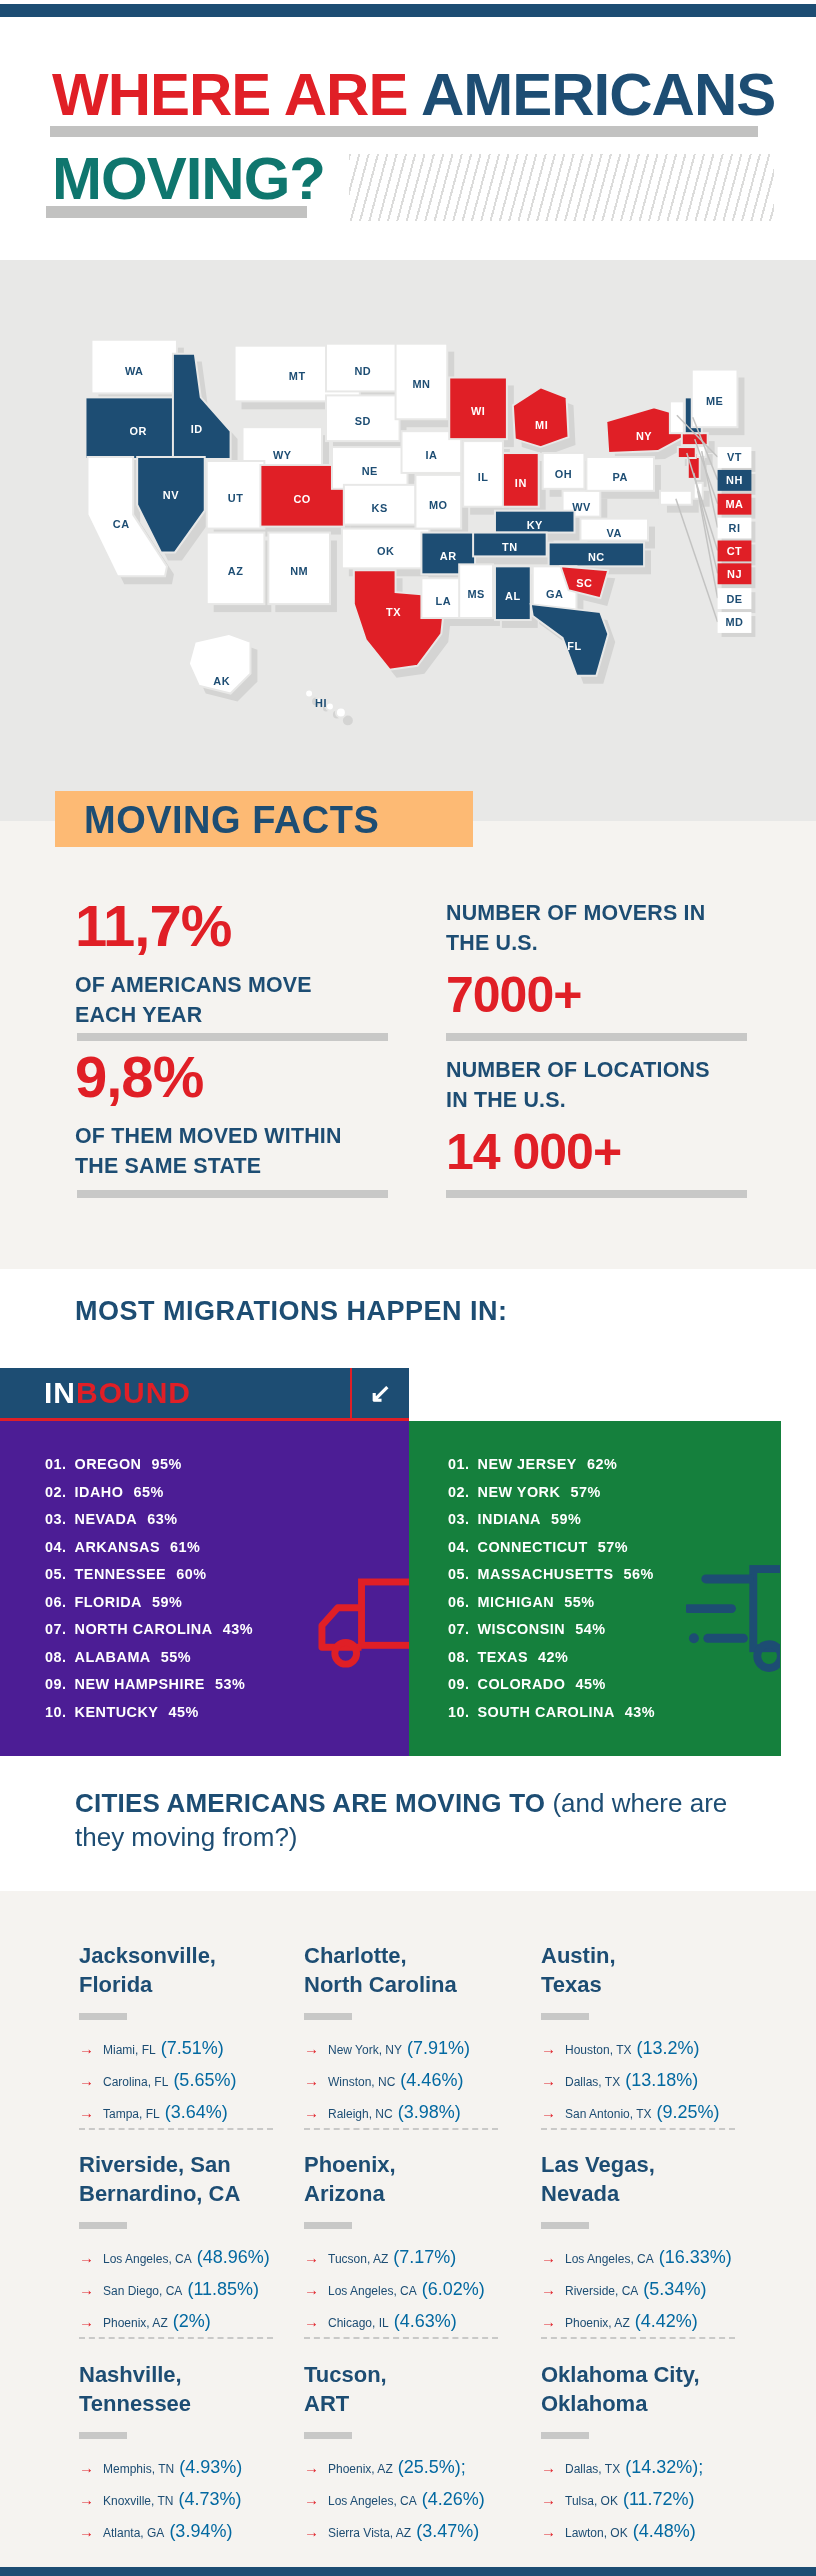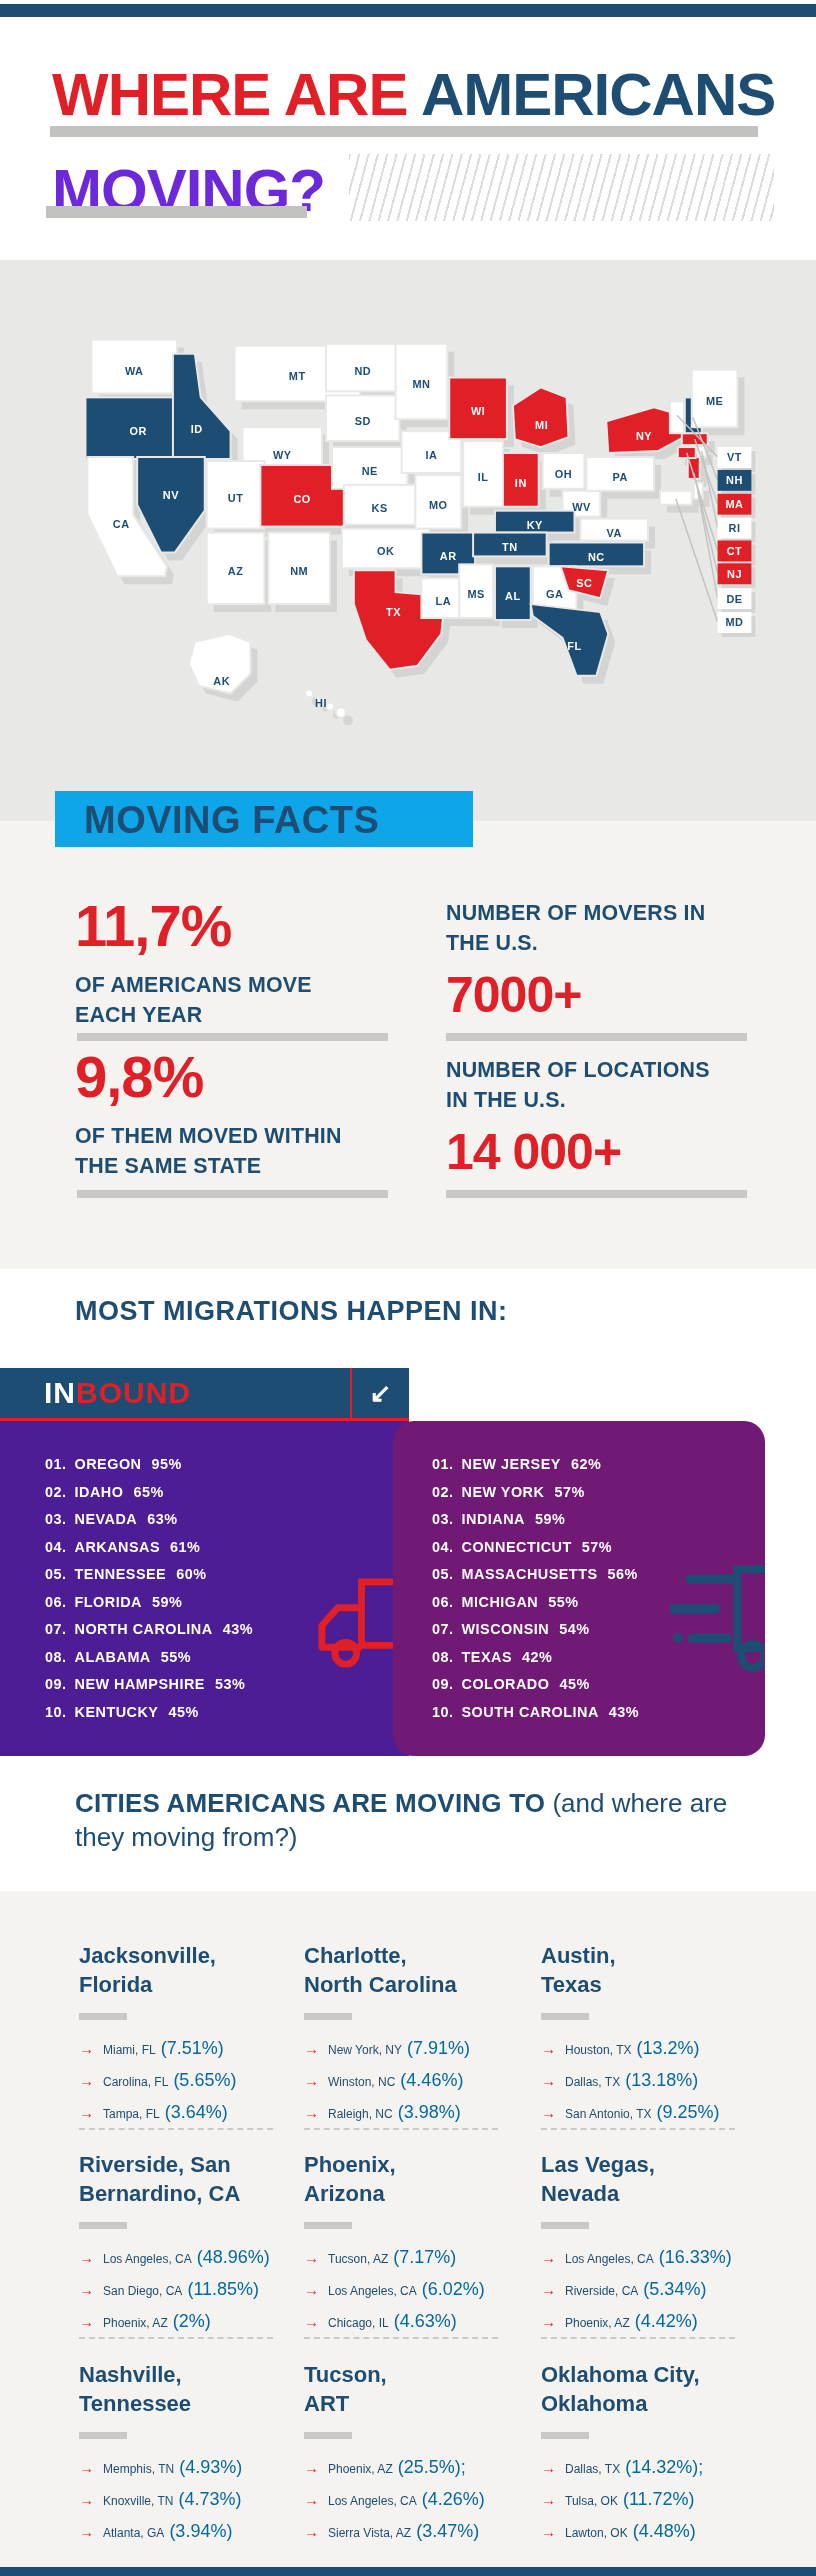--- a/index.html
+++ b/index.html
@@ -5,36 +5,36 @@
   * { margin:0; padding:0; box-sizing:border-box; }
   body { background:#fff; font-family:"Liberation Sans", sans-serif; }
   .page { position:relative; width:816px; height:2576px; background:#fff; overflow:hidden; margin:4px auto; }
   .bar-navy { position:absolute; left:0; width:816px; background:#1d4d73; }
   .topbar { top:0; height:13px; }
   .footbar { top:2563px; height:13px; }
 
   
   .title-line { position:absolute; left:52px; font-weight:bold; font-size:60px; letter-spacing:-1px; white-space:nowrap; }
   .t1 { top:56px; }
-  .t2 { top:152px; color:#6d28d9; }
+  .t2 { top:140px; color:#0f766e; }
   .red-text { color:#e01f26; }
   .navy-text { color:#1d4d73; }
   .underline1 { position:absolute; left:50px; top:122px; width:708px; height:11px; background:#c2c2c1; }
   .underline2 { position:absolute; left:46px; top:202px; width:261px; height:12px; background:#c2c2c1; }
   .hatch { position:absolute; left:349px; top:150px; width:425px; height:67px;
            background:repeating-linear-gradient(105deg,#dcdcdb 0 2px,transparent 2px 9px); }
 
   
   .map-band { position:absolute; left:0; top:256px; width:816px; height:562px; background:#e8e8e7; }
   .map-band svg { position:absolute; left:0; top:0; }
   .st-label { font-family:"Liberation Sans",sans-serif; font-size:11px; font-weight:bold; letter-spacing:0.5px; }
 
   
   .facts-band { position:absolute; left:0; top:817px; width:816px; height:448px; background:#f5f3f0; }
-  .facts-card { position:absolute; left:55px; top:787px; width:418px; height:56px; background:#0ea5e9; }
+  .facts-card { position:absolute; left:55px; top:787px; width:418px; height:56px; background:#fdba74; }
   .facts-title { position:absolute; left:29px; top:8px; font-size:38px; font-weight:bold; color:#1d4d73; letter-spacing:0.5px; }
   .fact-cell { position:absolute; color:#1d4d73; }
   .fact-value { font-size:58px; font-weight:bold; color:#e01f26; letter-spacing:-1px; line-height:1.0; }
   .fact-value.sm { font-size:50px; }
   .fact-label { font-size:21.4px; font-weight:bold; color:#1d4d73; line-height:1.38; letter-spacing:0.2px; }
   .fcA { left:75px; top:893px; width:318px; }
   .fcA .fact-label { margin-top:16px; width:298px; }
   .fcB { left:446px; top:895px; width:308px; }
   .fcB .fact-value { margin-top:12px; }
   .fcB .fact-label { width:270px; }
@@ -51,21 +51,21 @@
   .ph-in  { left:0; width:409px; background:#1d4d73; border-bottom:3px solid #e01f26; }
   .ph-out { left:409px; width:408px; background:#e01f26; border-bottom:3px solid #1d4d73; }
   .ph-text { position:absolute; top:0; line-height:50px; font-size:30px; font-weight:bold; letter-spacing:1px; color:#fff; }
   .ph-in .ph-text { left:44px; }
   .ph-out .ph-text { left:39px; }
   .arrow-cell { position:absolute; top:0; height:50px; line-height:50px; text-align:center; color:#fff; font-size:26px; font-weight:bold; }
   .ph-in .arrow-cell { left:350px; width:59px; border-left:2px solid #e01f26; }
   .ph-out .arrow-cell { left:359px; width:49px; border-left:2px solid rgba(255,255,255,0.65); }
   .panel-body { position:absolute; top:1417px; height:335px; }
   .pb-in  { left:0; width:409px; background:#4c1d95; }
-  .pb-out { left:393px; width:372px; background:#701a75;border-radius:21px; }
+  .pb-out { left:409px; width:372px; background:#15803d; }
   .rank-list { position:absolute; top:30px; list-style:none; }
   .pb-in  .rank-list { left:45px; }
   .pb-out .rank-list { left:39px; }
   .rank-item { height:27.5px; line-height:27.5px; color:#fff; font-size:14.4px; font-weight:bold; letter-spacing:0.5px; white-space:nowrap; }
   .rank-item .rk { margin-right:8px; }
   .rank-item .nm { margin-right:10px; }
   .truck { position:absolute; }
 
   
   .cities-heading { position:absolute; left:75px; top:1782px; width:671px; font-size:26px; color:#1d4d73; line-height:1.32; }

